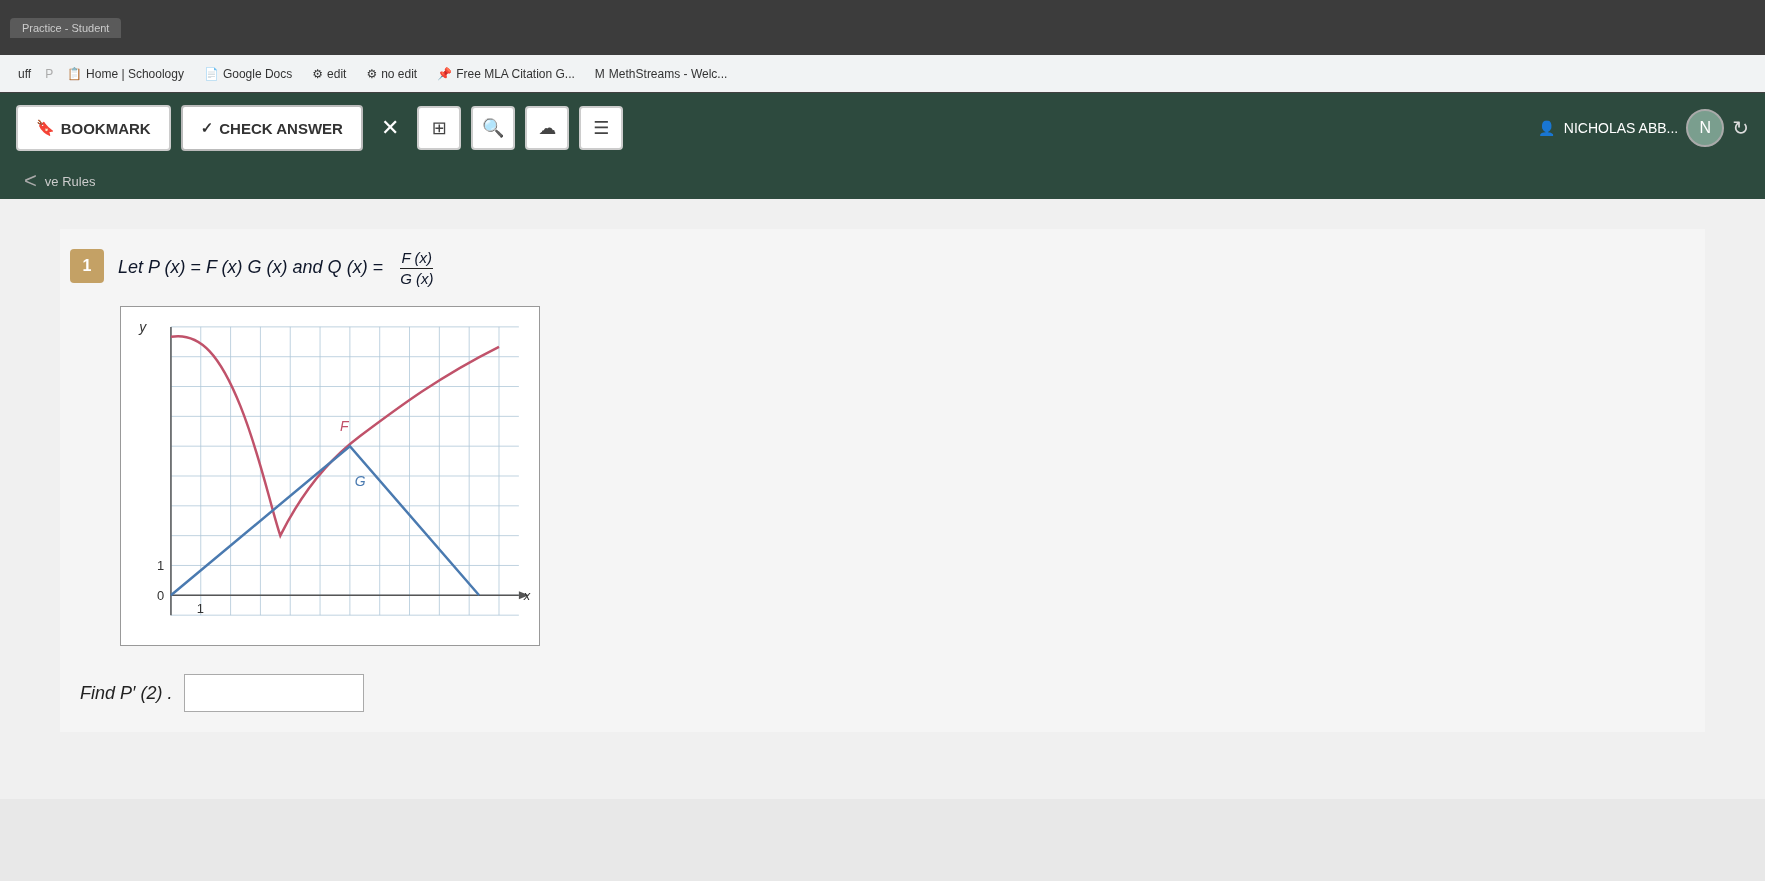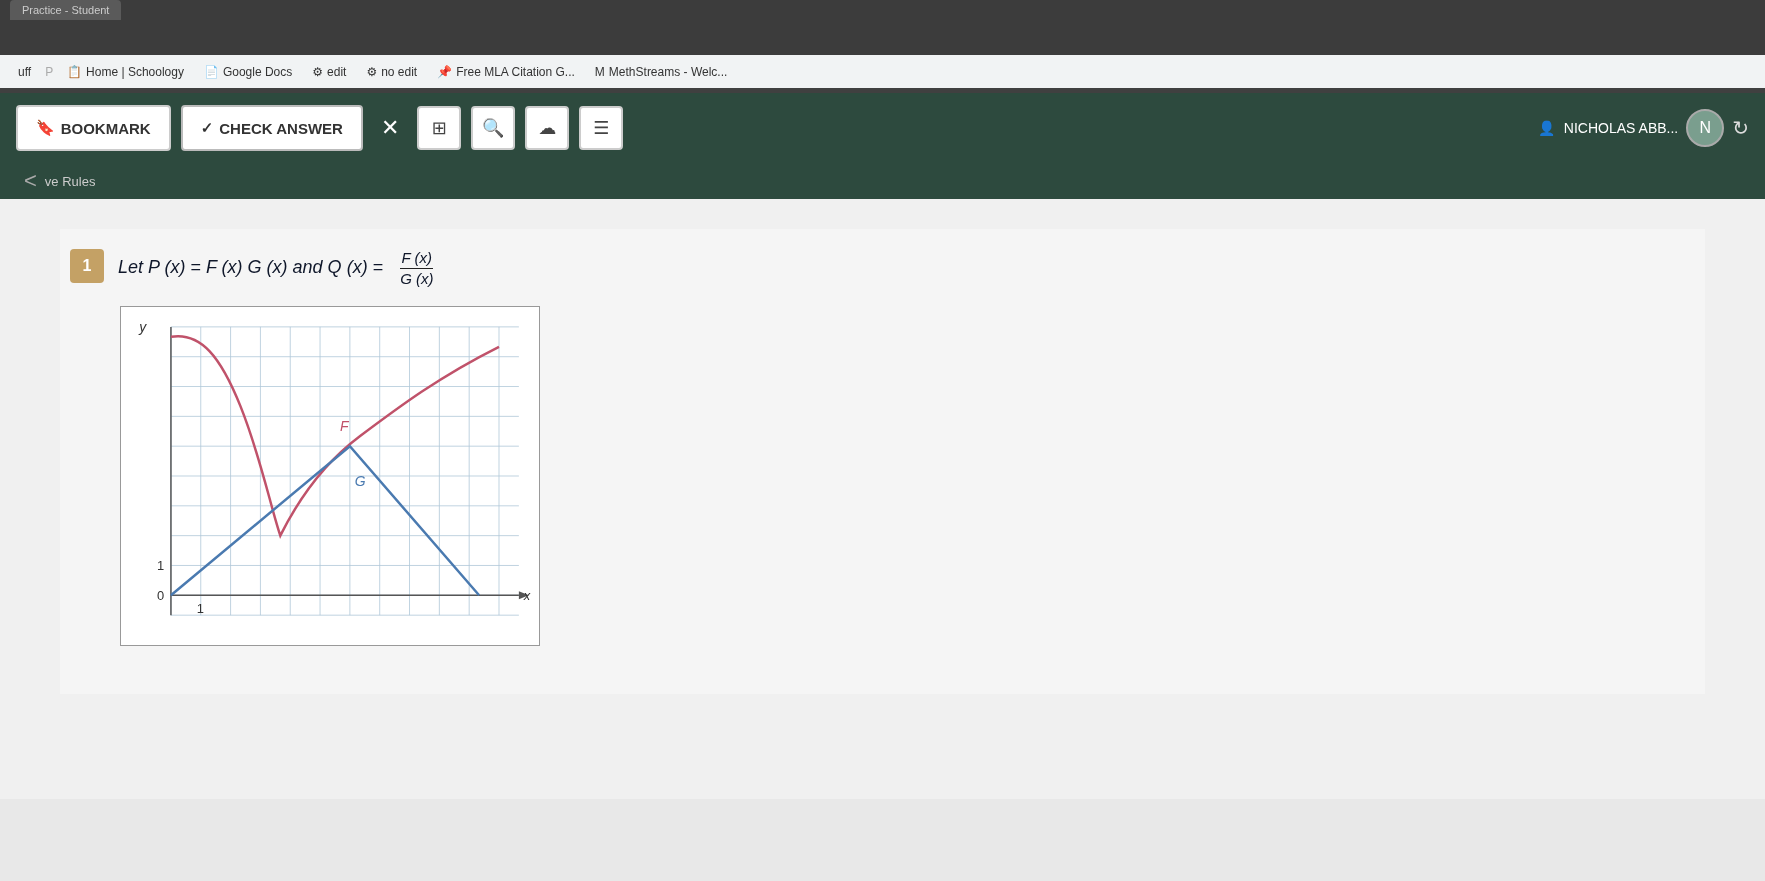--- a/index.html
+++ b/index.html
@@ -3,21 +3,21 @@
   <meta charset="utf-8">
   <style>
     * { box-sizing: border-box; margin: 0; padding: 0; }
     body { font-family: Arial, sans-serif; background: #e8e8e8; width: 1765px; height: 881px; overflow: hidden; }
 
     
     .browser-top {
       background: #3c3c3c;
       height: 55px;
       display: flex;
-      align-items: flex-start;
+      align-items: center;
       padding: 0 10px;
       gap: 8px;
     }
     .browser-tab {
       background: #5a5a5a;
       color: #ccc;
       font-size: 11px;
       padding: 4px 12px;
       border-radius: 4px 4px 0 0;
       white-space: nowrap;
@@ -25,21 +25,21 @@
       text-overflow: ellipsis;
       max-width: 300px;
     }
     .bookmarks-bar {
       background: #f1f3f4;
       height: 38px;
       display: flex;
       align-items: center;
       padding: 0 10px;
       gap: 4px;
-      border-bottom: 5px solid #404040;
+      border-bottom: 1px solid #404040;
       font-size: 12px;
       color: #333;
     }
     .bookmark-item {
       display: flex;
       align-items: center;
       gap: 4px;
       padding: 3px 8px;
       border-radius: 4px;
       cursor: pointer;
@@ -367,15 +367,19 @@
         <text x="76" y="308" font-size="13" fill="#333">1</text>
 
         <path d="M 50,30 C 80,25 100,50 120,100 C 140,150 150,200 160,230 C 175,200 200,160 240,130 C 280,100 320,70 380,40" fill="none" stroke="#c0526a" stroke-width="2.5"></path>
         <text x="220" y="125" font-size="14" font-style="italic" fill="#c0526a">F</text>
 
         <path d="M 50,290 L 230,140 L 360,290" fill="none" stroke="#4a7ab0" stroke-width="2.5"></path>
         <text x="235" y="180" font-size="14" font-style="italic" fill="#4a7ab0">G</text>
       </svg>
     </div>
 
+    <div class="answer-area">
+      <span>Find <i>P</i>′ (2) .</span>
+      <input class="answer-input" type="text" placeholder="" style="">
+    </div>
 
   </div>
 </div>
 
 </body></html>

